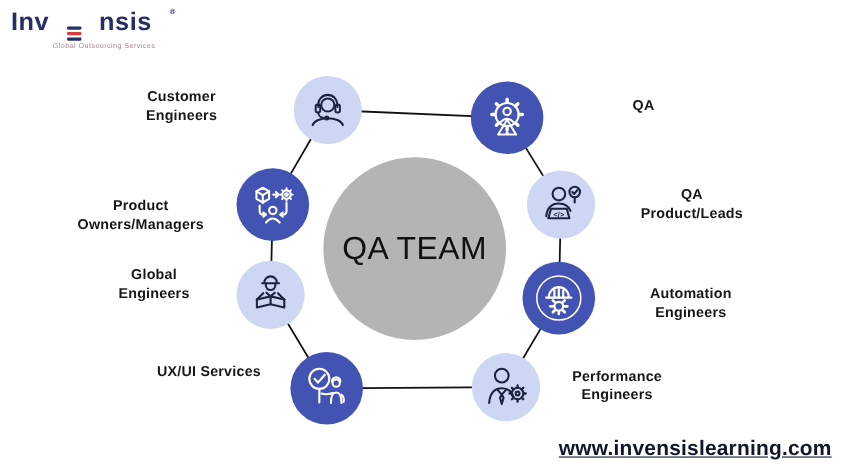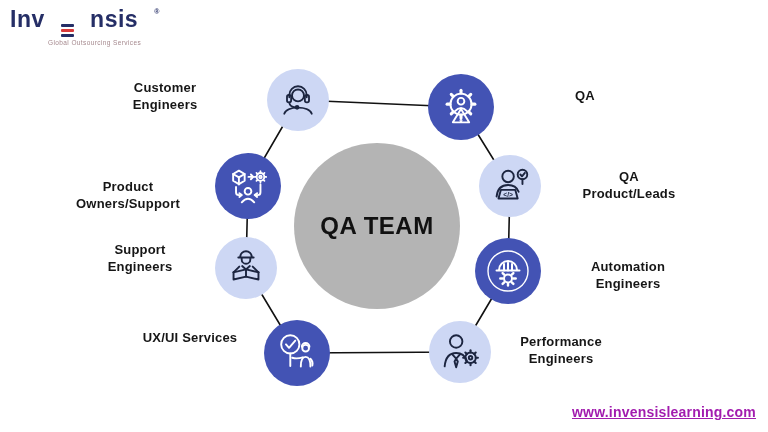--- a/index.html
+++ b/index.html
@@ -21,21 +21,21 @@
   .e-glyph span.mid{background:#d93a3a;}
   .reg{font-size:7px;font-weight:bold;color:#252e66;margin-left:1px;align-self:flex-start;}
   .tagline{font-size:6.5px;color:#a5888d;letter-spacing:.4px;margin:2px 0 0 38px;}
   
   .ring-svg{position:absolute;left:0;top:0;}
   
   .center-circle{
     position:absolute;left:294px;top:143px;width:166px;height:166px;border-radius:50%;
     background:#b4b4b4;display:flex;align-items:center;justify-content:center;
   }
-  .center-title{font-size:24px;font-weight:700;color:#111111;letter-spacing:.5px;}
+  .center-title{font-size:29px;font-weight:400;color:#111111;letter-spacing:.5px;}
   
   .node{position:absolute;border-radius:50%;display:flex;align-items:center;justify-content:center;}
   .node.light{width:62px;height:62px;background:#cdd7f4;color:#1c2540;}
   .node.dark{width:66px;height:66px;background:#4353b4;color:#ffffff;}
   .node svg{display:block;}
   .n-customer{left:267px;top:69px;}
   .n-qaeng{left:428px;top:74px;}
   .n-qamgr{left:479px;top:155px;}
   .n-auto{left:475px;top:238px;}
   .n-perf{left:429px;top:321px;}
@@ -48,21 +48,21 @@
   .l-product{left:23px;top:164px;margin-top:14px;}
   .l-devops{left:35px;top:241px;}
   .l-uxui{left:85px;top:329px;}
   .l-qaeng{left:480px;top:87px;}
   .l-qamgr{left:524px;top:168px;}
   .l-auto{left:523px;top:242px;margin-top:16px;}
   .l-perf{left:456px;top:333px;}
   
   .site-link{
     position:absolute;right:12px;bottom:12px;
-    font-size:14px;font-weight:bold;color:#a21caf;text-decoration:underline;letter-spacing:.2px;
+    font-size:19px;font-weight:bold;color:#0f172a;text-decoration:underline;letter-spacing:.2px;
   }
 </style>
 </head>
 <body>
 
 <div class="stage">
 
   <div class="logo">
     <div class="wordmark">
       <span>Inv</span>
@@ -249,24 +249,24 @@
   <div class="role-label l-perf">
     <div>Performance</div>
     <div>Engineers</div>
   </div>
 
   <div class="role-label l-uxui">
     <div>UX/UI Services</div>
   </div>
 
   <div class="role-label l-devops">
-    <div>Support</div>
+    <div>Global</div>
     <div>Engineers</div>
   </div>
 
   <div class="role-label l-product">
     <div>Product</div>
-    <div>Owners/Support</div>
+    <div>Owners/Managers</div>
   </div>
 
   <a class="site-link">www.invensislearning.com</a>
 
 </div>
 
 </body></html>

